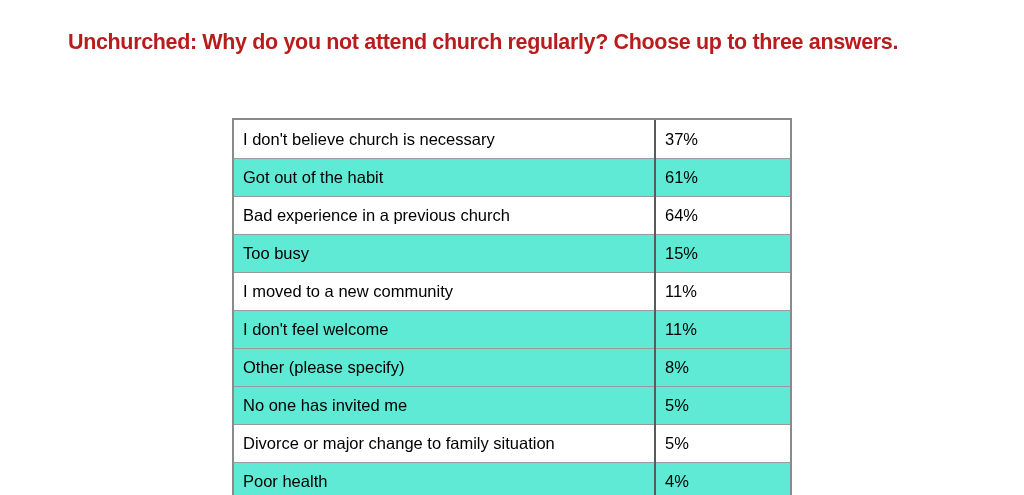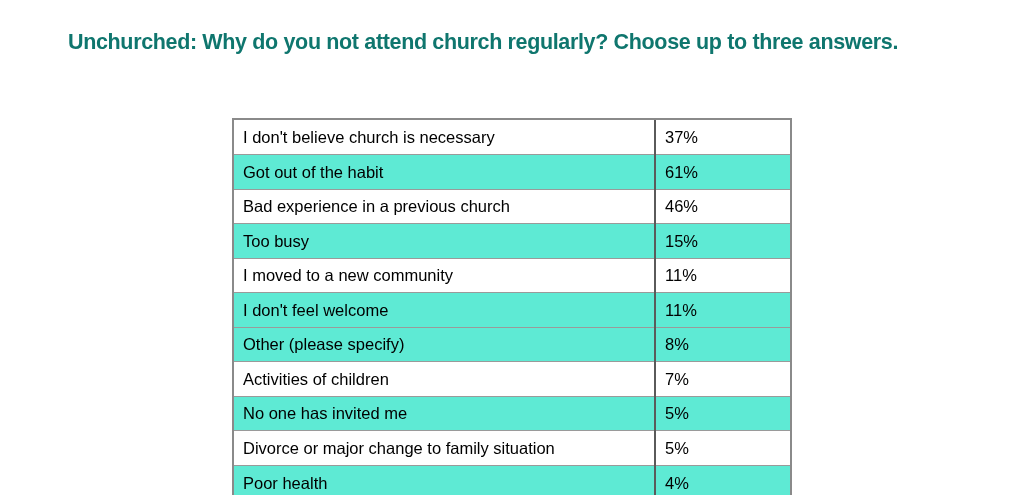--- a/index.html
+++ b/index.html
@@ -23,21 +23,21 @@
 
   .chart-title {
     position: absolute;
     left: 68px;
     top: 28px;
     width: 900px;
     font-family: "Liberation Sans", sans-serif;
     font-size: 21.5px;
     font-weight: bold;
     letter-spacing: -0.35px;
-    color: #0f766e;
+    color: #b91c1c;
     line-height: 28px;
     white-space: nowrap;
   }
 
   .table-wrap {
     position: absolute;
     left: 232px;
     top: 78px;
     width: 560px;
     height: 384px;
@@ -105,41 +105,37 @@
         <tr class="row-plain">
           <td class="cell-label">I don't believe church is necessary</td>
           <td class="cell-value">37%</td>
         </tr>
         <tr class="row-alt">
           <td class="cell-label">Got out of the habit</td>
           <td class="cell-value">61%</td>
         </tr>
         <tr class="row-plain">
           <td class="cell-label">Bad experience in a previous church</td>
-          <td class="cell-value">46%</td>
+          <td class="cell-value">64%</td>
         </tr>
         <tr class="row-alt">
           <td class="cell-label">Too busy</td>
           <td class="cell-value">15%</td>
         </tr>
         <tr class="row-plain">
           <td class="cell-label">I moved to a new community</td>
           <td class="cell-value">11%</td>
         </tr>
         <tr class="row-alt">
           <td class="cell-label">I don't feel welcome</td>
           <td class="cell-value">11%</td>
         </tr>
         <tr class="row-alt">
           <td class="cell-label">Other (please specify)</td>
           <td class="cell-value">8%</td>
-        </tr>
-        <tr class="row-plain">
-          <td class="cell-label">Activities of children</td>
-          <td class="cell-value">7%</td>
         </tr>
         <tr class="row-alt">
           <td class="cell-label">No one has invited me</td>
           <td class="cell-value">5%</td>
         </tr>
         <tr class="row-plain">
           <td class="cell-label">Divorce or major change to family situation</td>
           <td class="cell-value">5%</td>
         </tr>
         <tr class="row-alt">

